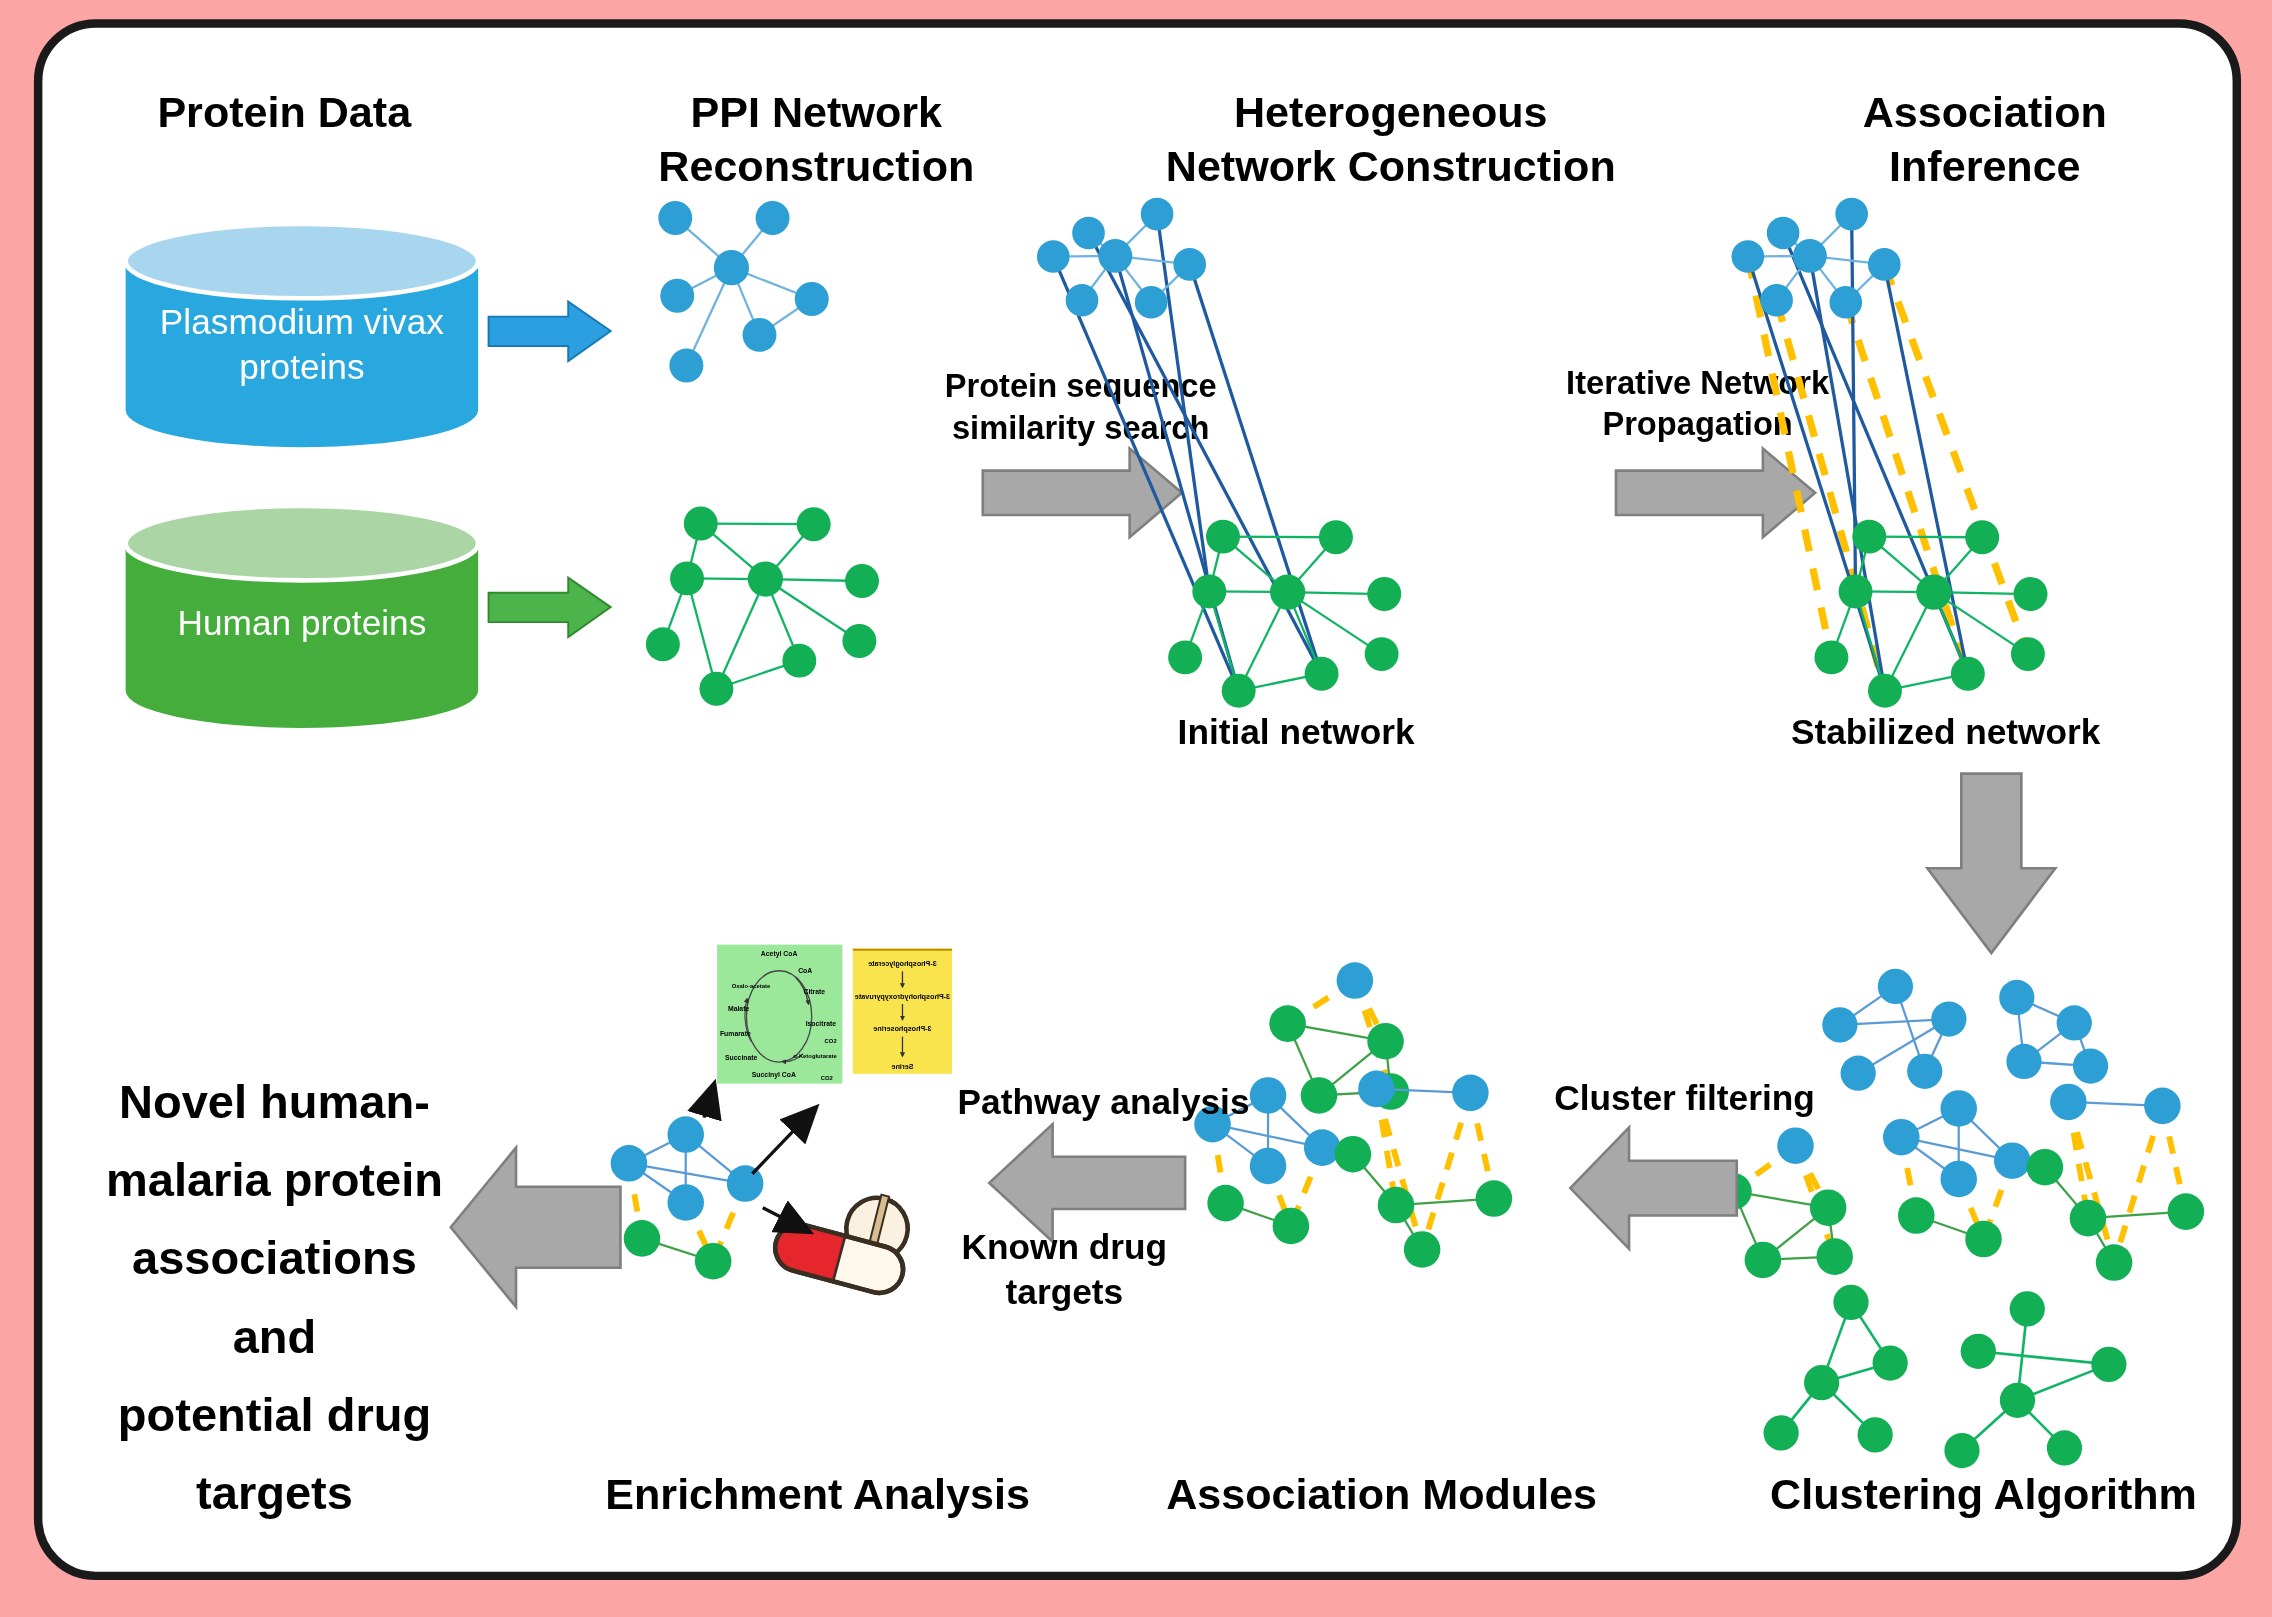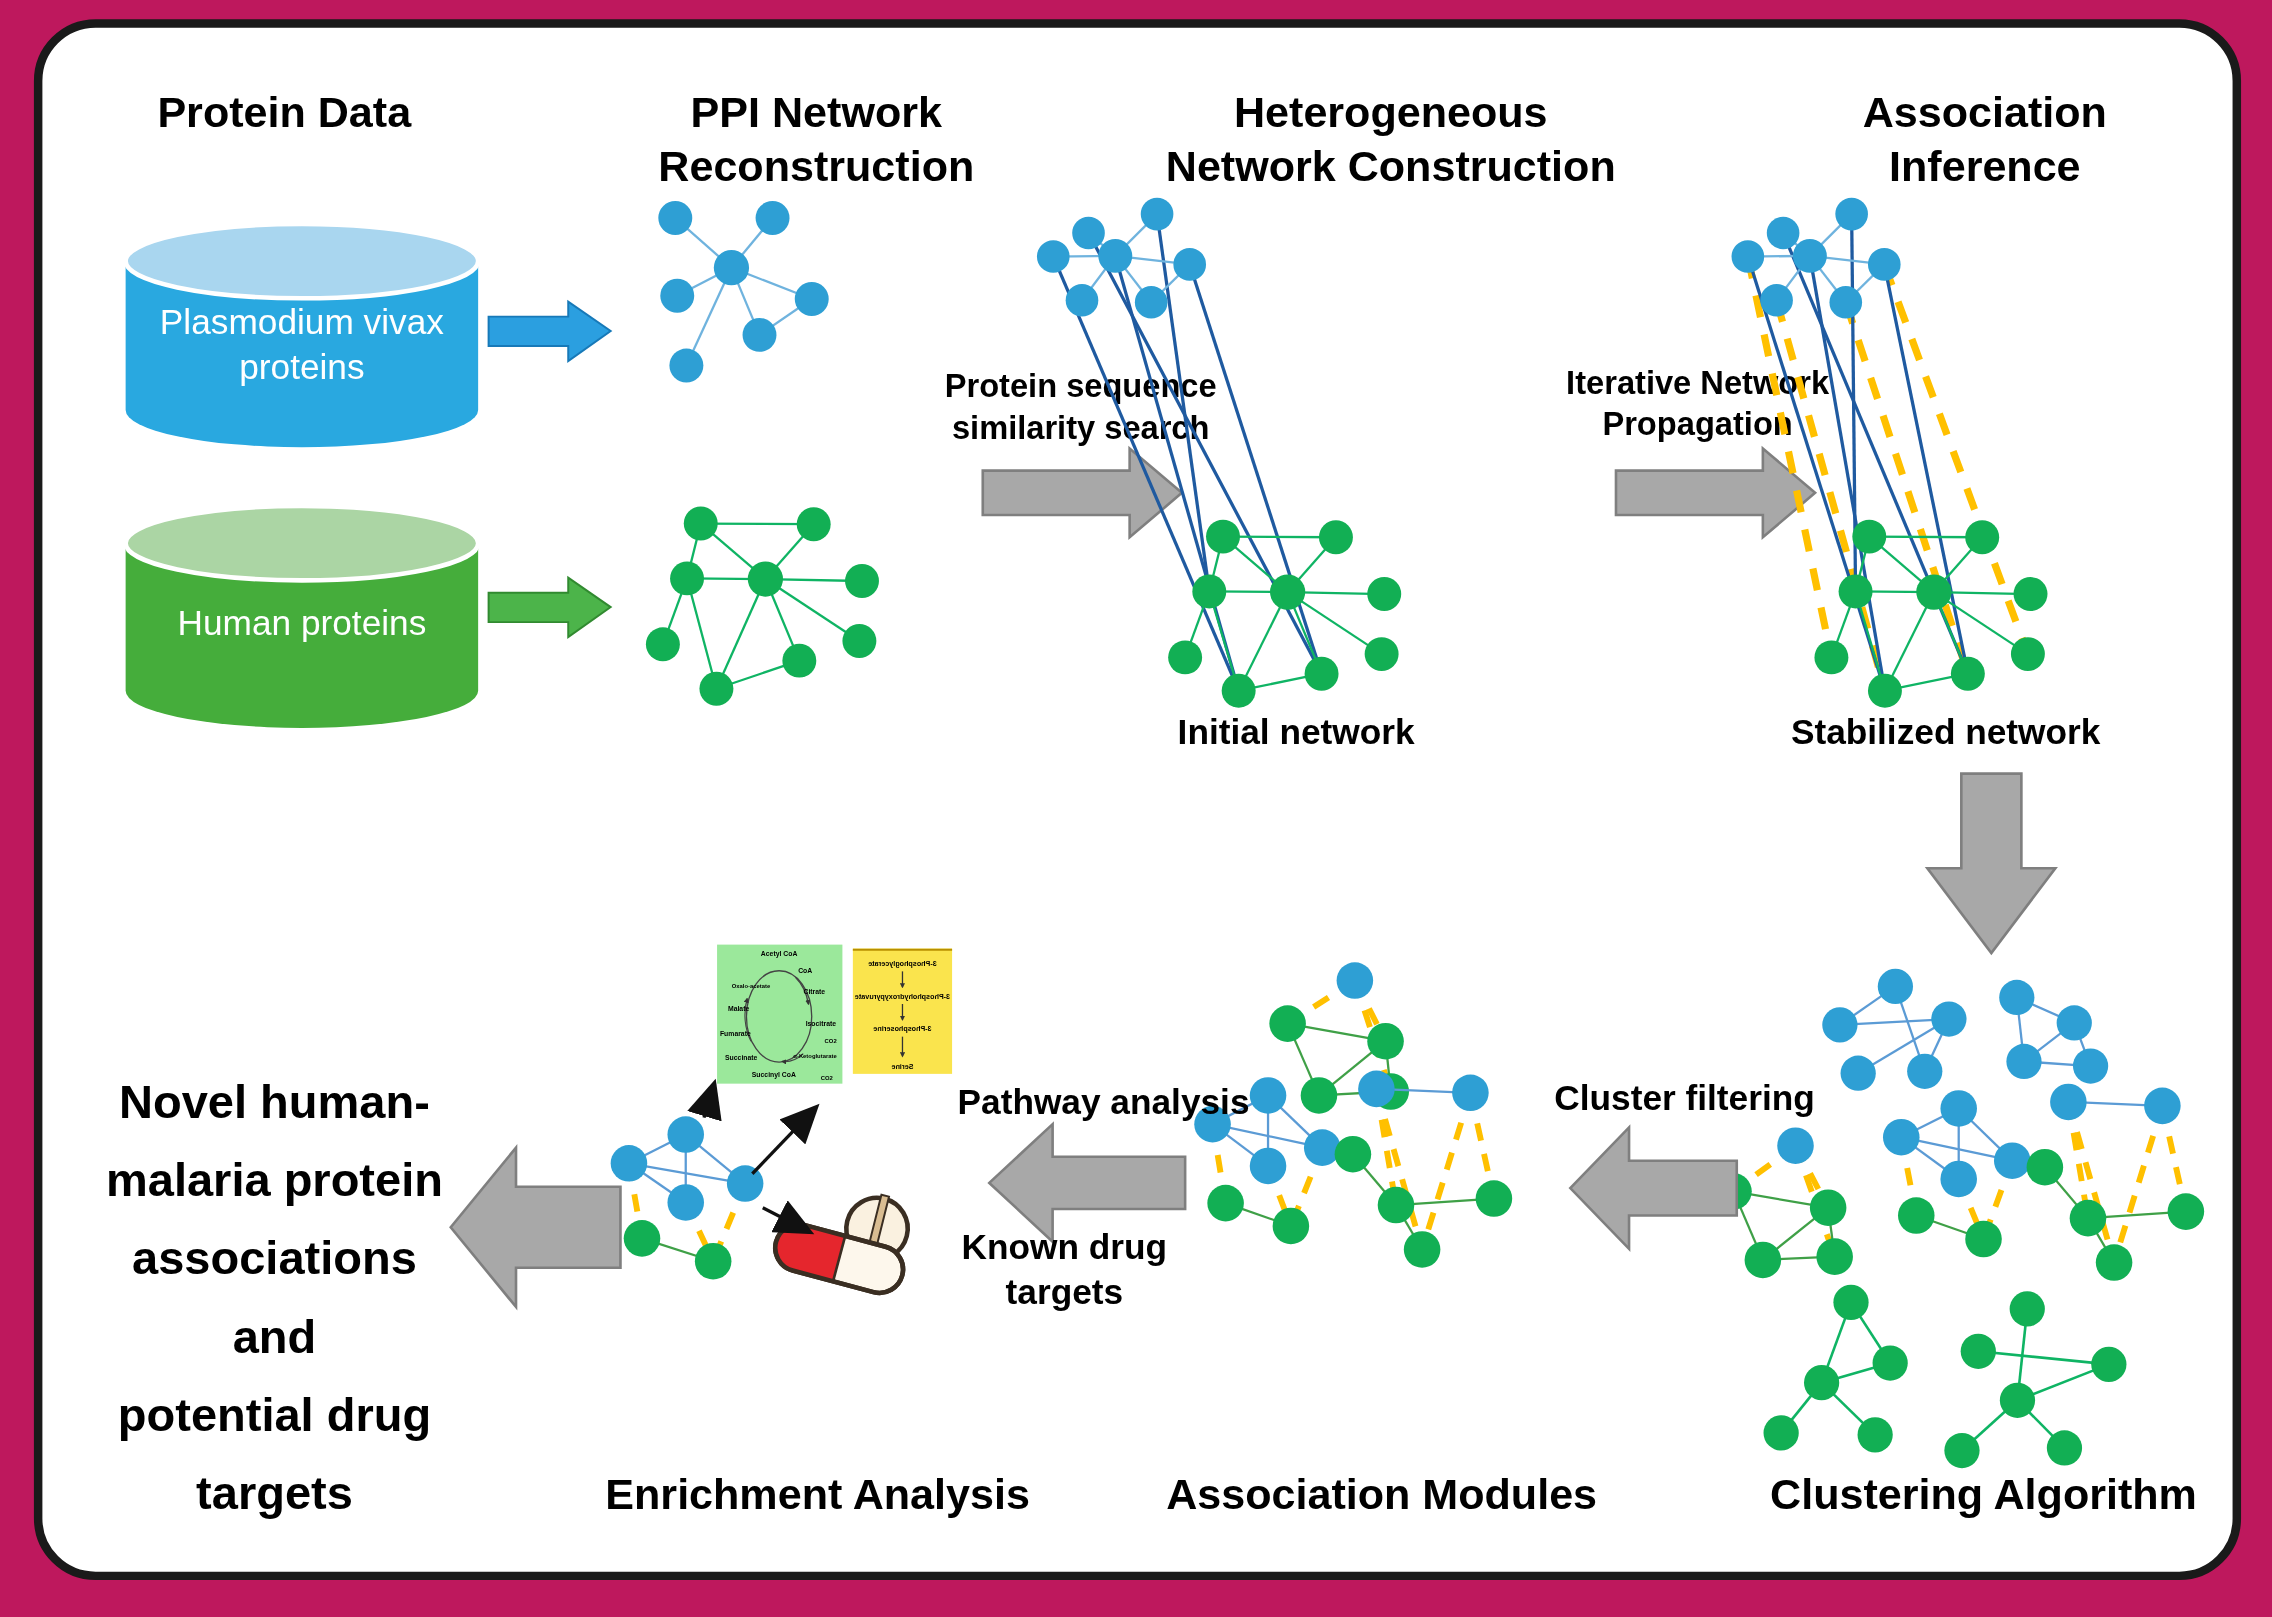--- a/index.html
+++ b/index.html
@@ -1,16 +1,16 @@
 <!DOCTYPE html>
 <html style="font-size:10.4px"><head>
 <meta charset="utf-8">
 <style>
   html,body{margin:0;padding:0;background:#ffffff;}
-  .stage-wrap{width:2273px;height:1617px;position:relative;background:#be185d;}
+  .stage-wrap{width:2273px;height:1617px;position:relative;background:#fca5a5;}
   svg{display:block;}
   text{font-family:"Liberation Sans", sans-serif;fill:#000000;}
   .hd{font-size:66px;font-weight:bold;}
   .cap{font-size:54px;font-weight:bold;}
   .arr{font-size:50px;font-weight:bold;}
   .big{font-size:72px;font-weight:bold;}
   .cyl{font-size:54px;fill:#ffffff;}
   .tiny{font-size:10.5px;font-weight:bold;}
   .tiny2{font-size:9px;font-weight:bold;}
   .mini{font-size:11px;font-weight:bold;}

